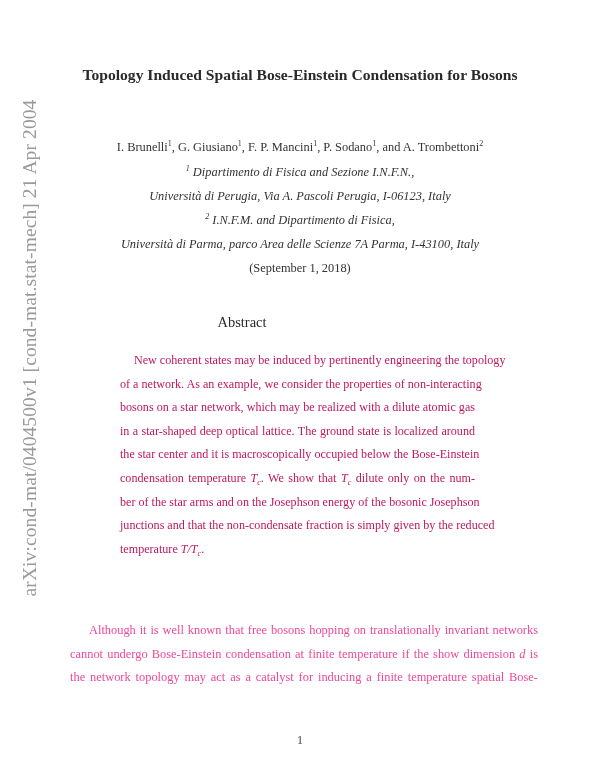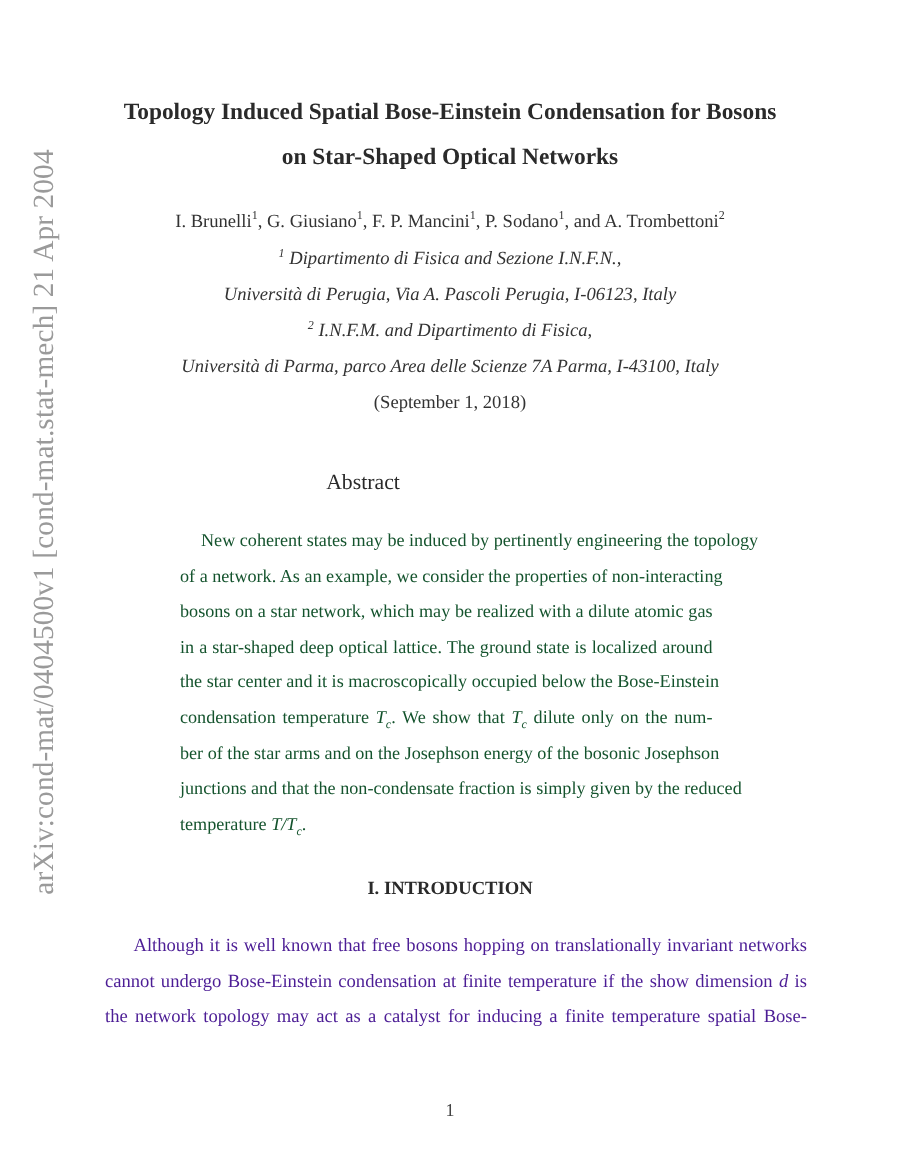--- a/index.html
+++ b/index.html
@@ -76,21 +76,21 @@
       color: #2a2a2a;
     }
     .abstract-body {
       position: absolute;
       left: 120px;
       width: 355px;
       top: 349px;
       font-family: "Liberation Serif", serif;
       font-size: 12.1px;
       line-height: 23.6px;
-      color: #14532d;
+      color: #be185d;
       text-align: justify;
       text-align-last: left;
     }
     .abstract-body .ln {
       display: block;
       text-align: justify;
       text-align-last: justify;
       white-space: nowrap;
       height: 23.6px;
     }
@@ -107,21 +107,21 @@
       color: #2a2a2a;
     }
     .intro-body {
       position: absolute;
       left: 70px;
       width: 468px;
       top: 619px;
       font-family: "Liberation Serif", serif;
       font-size: 12.4px;
       line-height: 23.6px;
-      color: #4c1d95;
+      color: #ec4899;
     }
     .intro-body .ln {
       display: block;
       text-align: justify;
       text-align-last: justify;
       white-space: nowrap;
       height: 23.6px;
     }
     .intro-body .ln.first { text-indent: 19px; }
     .page-number {
@@ -138,21 +138,20 @@
 </head>
 <body>
 
 <div class="page">
 
   <div class="arxiv-stamp">
     <span>arXiv:cond-mat/0404500v1  [cond-mat.stat-mech]  21 Apr 2004</span>
   </div>
 
   <div class="title l1">Topology Induced Spatial Bose-Einstein Condensation for Bosons</div>
-  <div class="title l2">on Star-Shaped Optical Networks</div>
 
   <div class="center-line authors">
     <span>I. Brunelli</span><sup>1</sup><span>, </span><span>G. Giusiano</span><sup>1</sup><span>, </span><span>F. P. Mancini</span><sup>1</sup><span>, </span><span>P. Sodano</span><sup>1</sup><span>, and </span><span>A. Trombettoni</span><sup>2</sup>
   </div>
 
   <div class="center-line italic aff1">
     <sup>1</sup>&nbsp;<span>Dipartimento di Fisica and Sezione I.N.F.N.,</span>
   </div>
   <div class="center-line italic aff1b">Università di Perugia, Via A. Pascoli Perugia, I-06123, Italy</div>
 
@@ -170,21 +169,20 @@
     <span class="ln">of a network.  As an example, we consider the properties of non-interacting</span>
     <span class="ln">bosons on a star network, which may be realized with a dilute atomic gas</span>
     <span class="ln">in a star-shaped deep optical lattice.  The ground state is localized around</span>
     <span class="ln">the star center and it is macroscopically occupied below the Bose-Einstein</span>
     <span class="ln"><span>condensation temperature </span><i class="math">T</i><sub style="font-size:8px;font-style:italic;">c</sub><span>.  We show that </span><i class="math">T</i><sub style="font-size:8px;font-style:italic;">c</sub><span> dilute only on the num-</span></span>
     <span class="ln">ber of the star arms and on the Josephson energy of the bosonic Josephson</span>
     <span class="ln">junctions and that the non-condensate fraction is simply given by the reduced</span>
     <span class="ln last"><span>temperature </span><i class="math">T/T</i><sub style="font-size:8px;font-style:italic;">c</sub><span>.</span></span>
   </div>
 
-  <div class="section-heading">I. INTRODUCTION</div>
 
   <div class="intro-body">
     <span class="ln first">Although it is well known that free bosons hopping on translationally invariant networks</span>
     <span class="ln"><span>cannot undergo Bose-Einstein condensation at finite temperature if the show dimension</span> <i class="math">d</i><span> is</span></span>
     <span class="ln">the network topology may act as a catalyst for inducing a finite temperature spatial Bose-</span>
   </div>
 
   <div class="page-number">1</div>
 
 </div>

